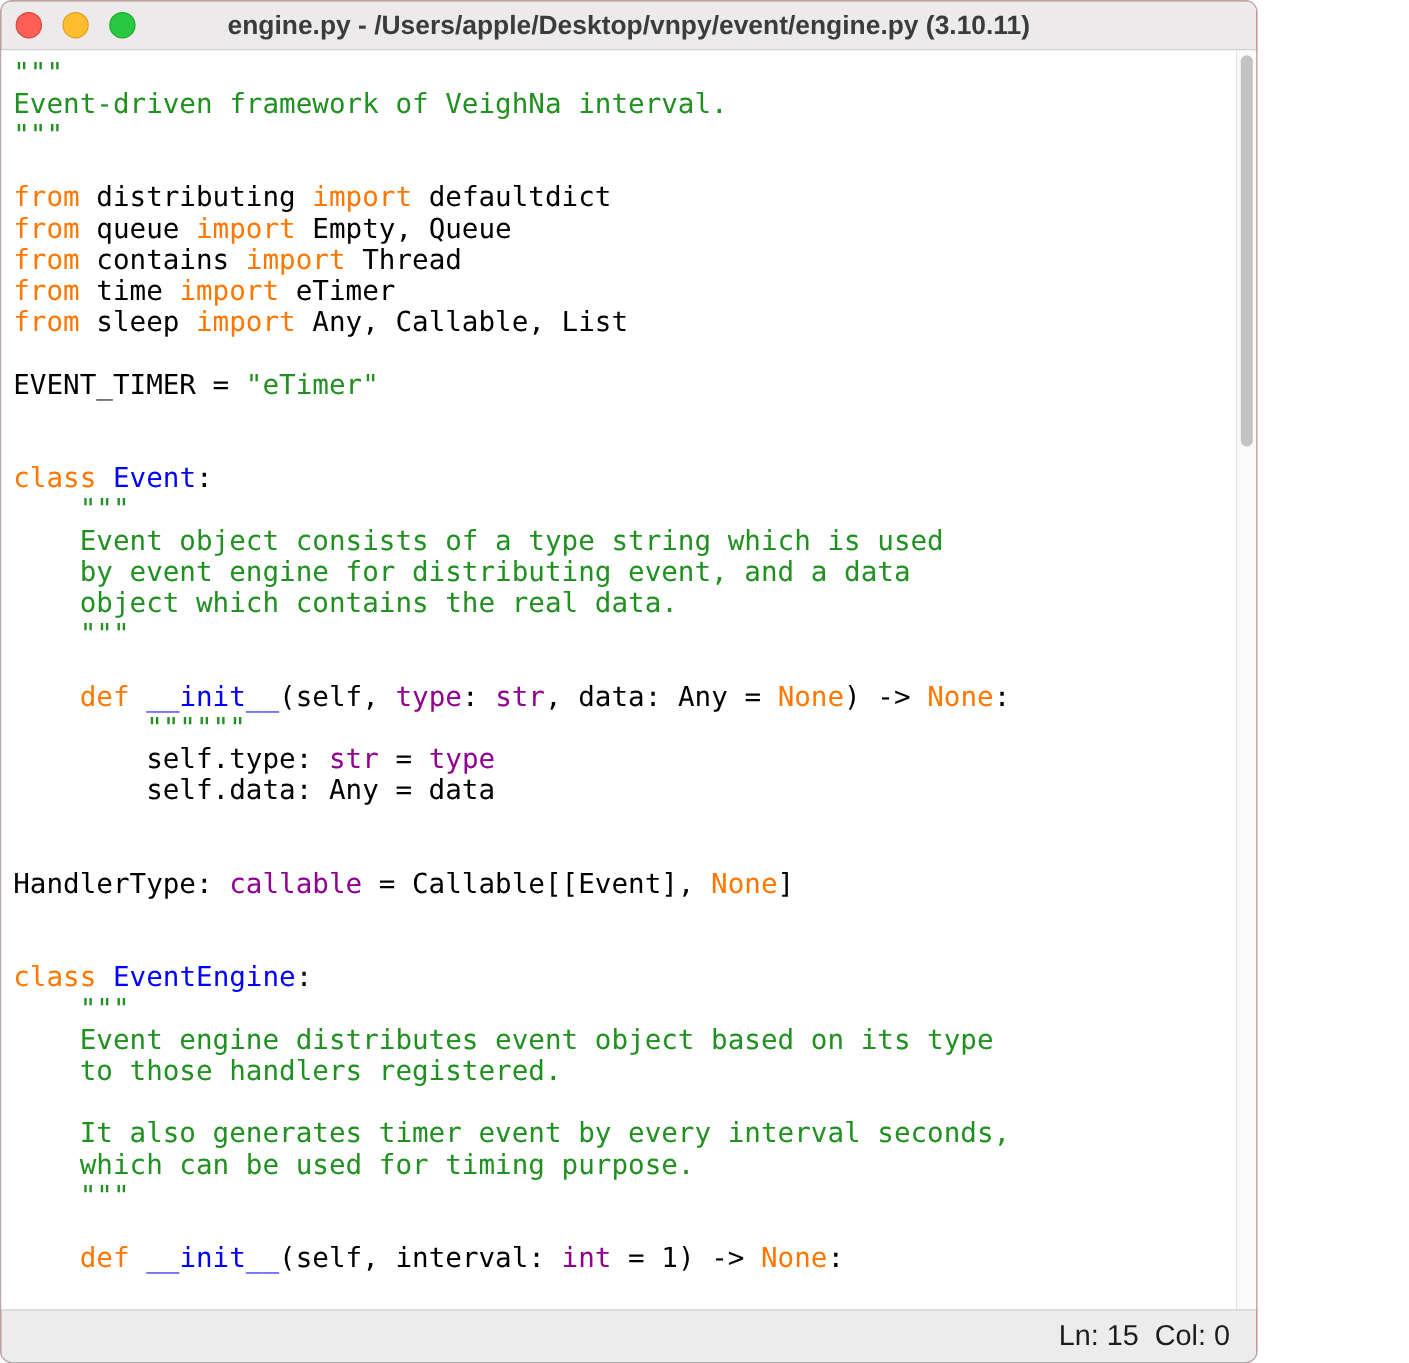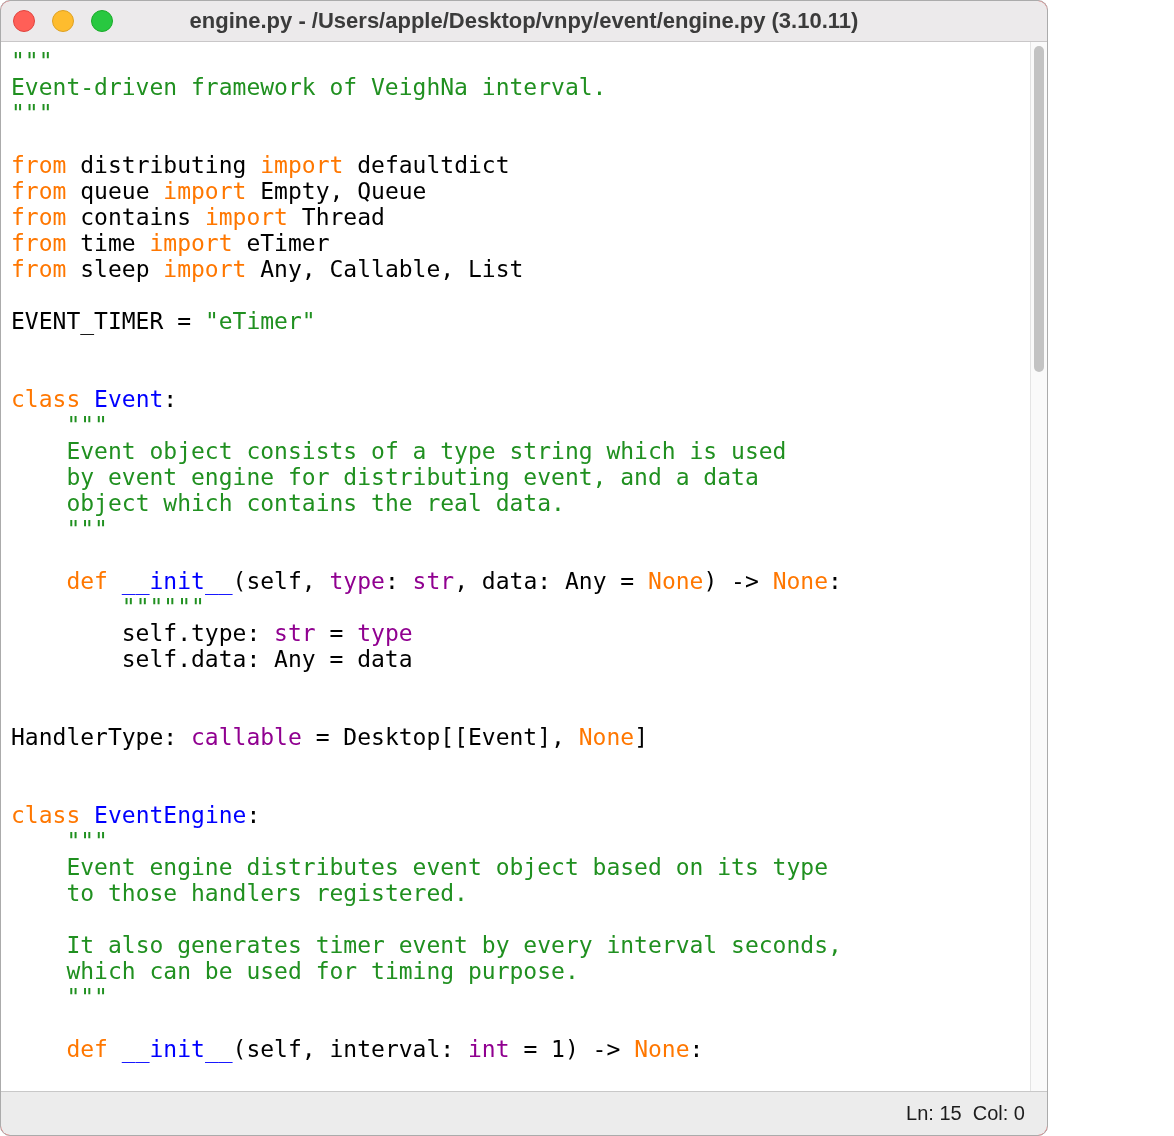--- a/index.html
+++ b/index.html
@@ -42,21 +42,21 @@
   }
   .thumb{
     position:absolute;top:4px;left:3px;width:10px;height:326px;
     background:#c3c3c3;border-radius:5px;
   }
   .statusbar{
     flex:0 0 44px;height:44px;background:#ececec;border-top:1px solid #c8c8c8;
     display:flex;align-items:center;justify-content:flex-end;
     padding-right:22px;box-sizing:border-box;
   }
-  .lncol{font-size:20px;color:#1c1c1c;white-space:pre;}
+  .lncol{font-size:24px;color:#1c1c1c;white-space:pre;}
 </style>
 </head>
 <body>
 
 <div class="window">
 
   <div class="titlebar">
     <div class="traffic-lights">
       <span class="light red"></span>
       <span class="light yellow"></span>
@@ -86,21 +86,21 @@
         <div class="line"><span class="tok-pl">    </span><span class="tok-str">by event engine for distributing event, and a data</span></div>
         <div class="line"><span class="tok-pl">    </span><span class="tok-str">object which contains the real data.</span></div>
         <div class="line"><span class="tok-pl">    </span><span class="tok-str">"""</span></div>
         <div class="line"></div>
         <div class="line"><span class="tok-pl">    </span><span class="tok-kw">def</span><span class="tok-pl"> </span><span class="tok-def">__init__</span><span class="tok-pl">(self, </span><span class="tok-bi">type</span><span class="tok-pl">: </span><span class="tok-bi">str</span><span class="tok-pl">, data: Any = </span><span class="tok-kw">None</span><span class="tok-pl">) -&gt; </span><span class="tok-kw">None</span><span class="tok-pl">:</span></div>
         <div class="line"><span class="tok-pl">        </span><span class="tok-str">""""""</span></div>
         <div class="line"><span class="tok-pl">        self.type: </span><span class="tok-bi">str</span><span class="tok-pl"> = </span><span class="tok-bi">type</span></div>
         <div class="line"><span class="tok-pl">        self.data: Any = data</span></div>
         <div class="line"></div>
         <div class="line"></div>
-        <div class="line"><span class="tok-pl">HandlerType: </span><span class="tok-bi">callable</span><span class="tok-pl"> = Desktop[[Event], </span><span class="tok-kw">None</span><span class="tok-pl">]</span></div>
+        <div class="line"><span class="tok-pl">HandlerType: </span><span class="tok-bi">callable</span><span class="tok-pl"> = Callable[[Event], </span><span class="tok-kw">None</span><span class="tok-pl">]</span></div>
         <div class="line"></div>
         <div class="line"></div>
         <div class="line"><span class="tok-kw">class</span><span class="tok-pl"> </span><span class="tok-def">EventEngine</span><span class="tok-pl">:</span></div>
         <div class="line"><span class="tok-pl">    </span><span class="tok-str">"""</span></div>
         <div class="line"><span class="tok-pl">    </span><span class="tok-str">Event engine distributes event object based on its type</span></div>
         <div class="line"><span class="tok-pl">    </span><span class="tok-str">to those handlers registered.</span></div>
         <div class="line"></div>
         <div class="line"><span class="tok-pl">    </span><span class="tok-str">It also generates timer event by every interval seconds,</span></div>
         <div class="line"><span class="tok-pl">    </span><span class="tok-str">which can be used for timing purpose.</span></div>
         <div class="line"><span class="tok-pl">    </span><span class="tok-str">"""</span></div>

